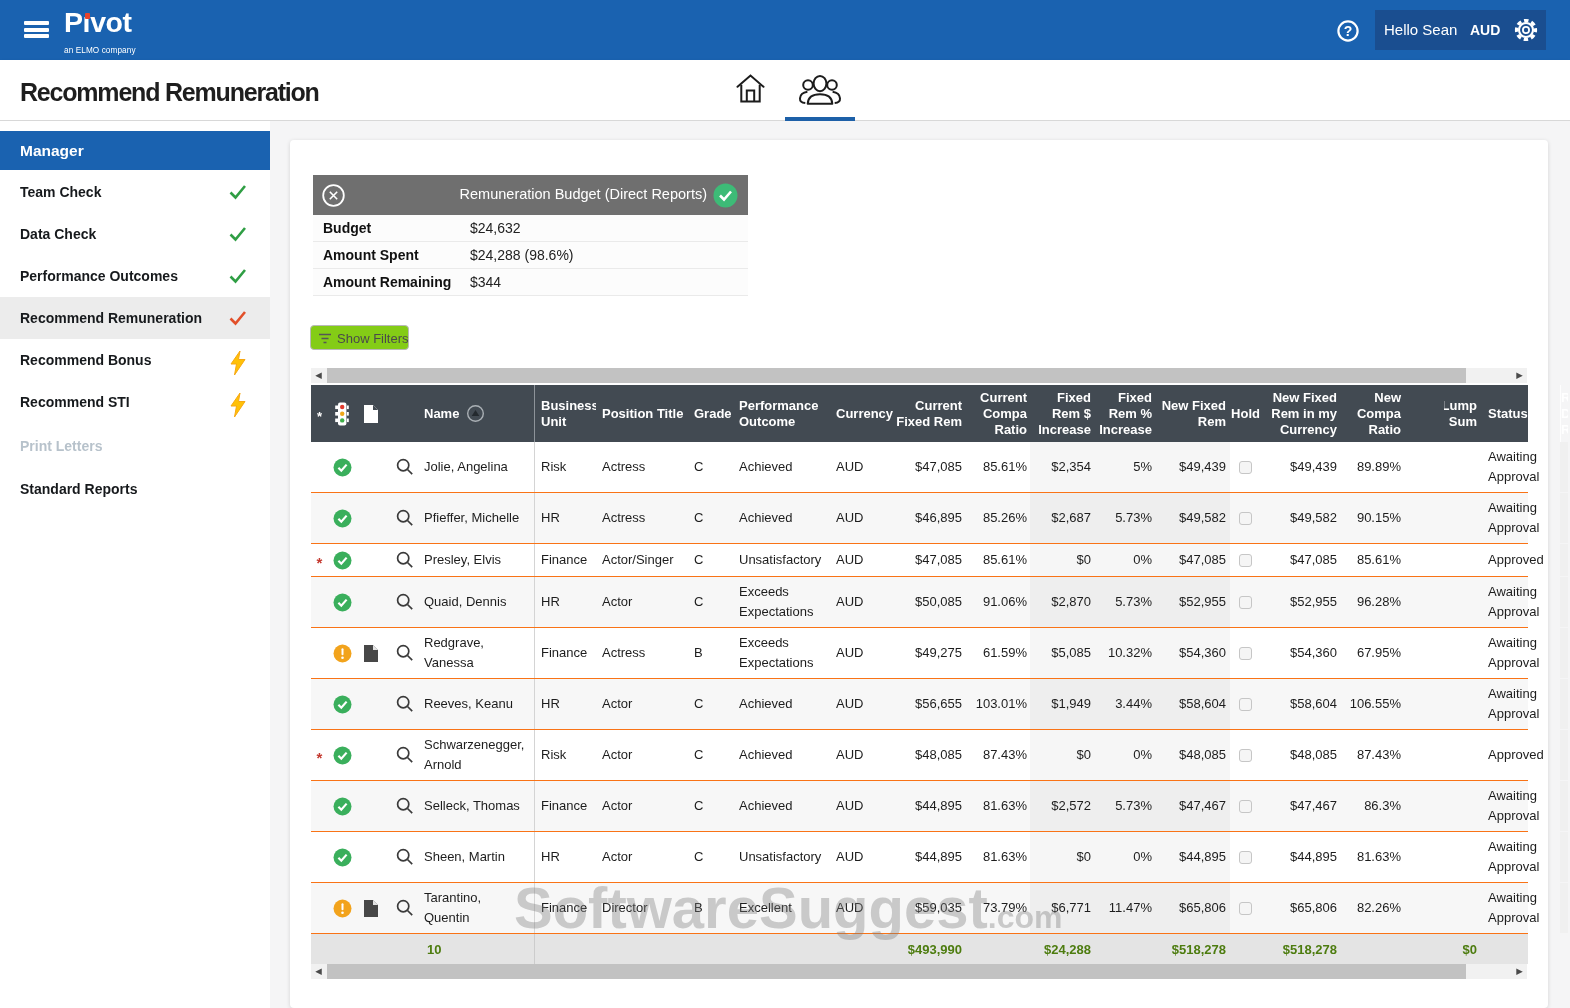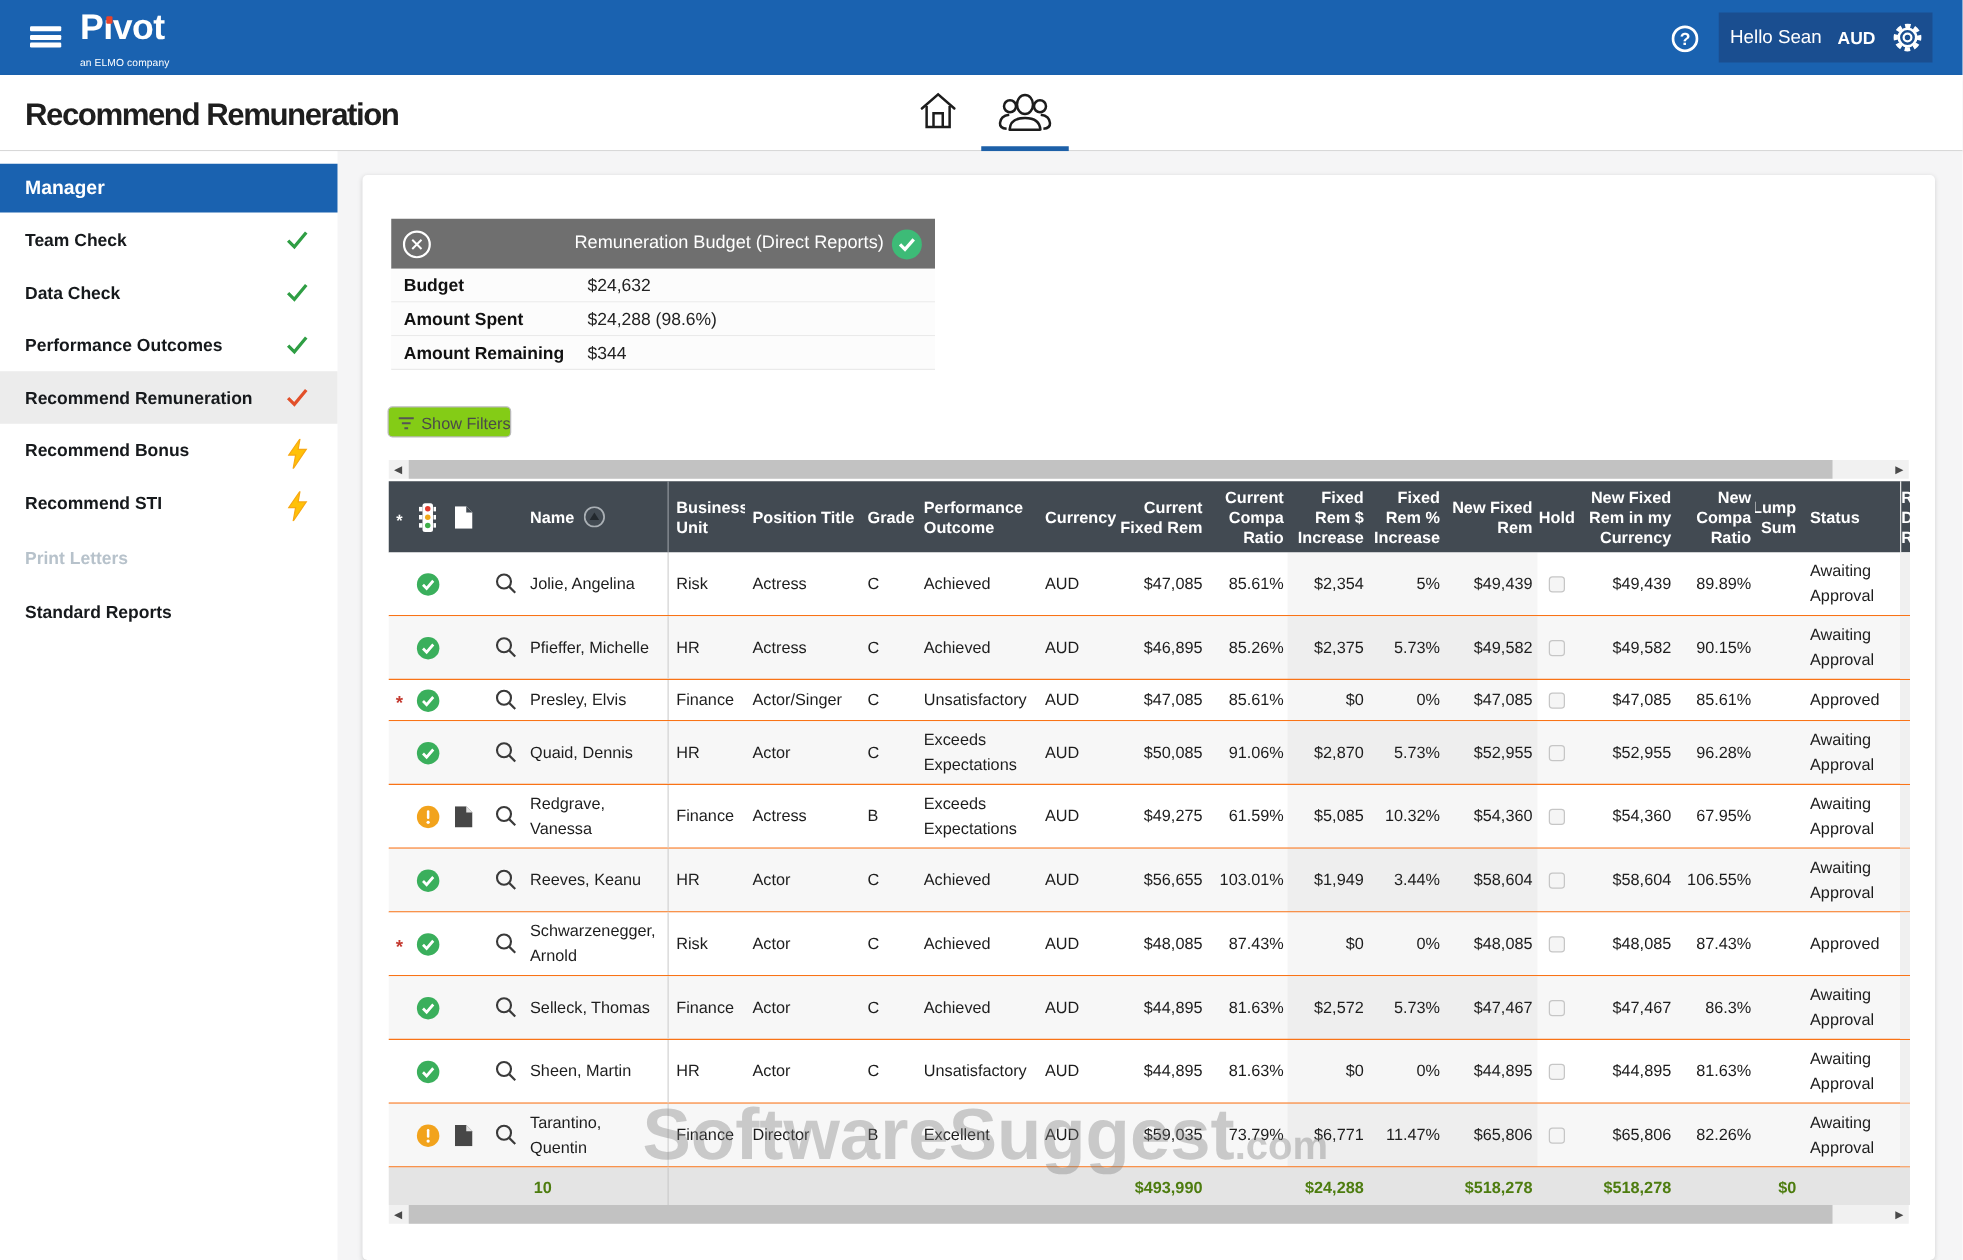--- a/index.html
+++ b/index.html
@@ -70,21 +70,21 @@
 
 .c1{width:17px; justify-content:center;} .c2{width:28px; justify-content:center;}
 .c3{width:30px; justify-content:center;} .c4{width:28px; justify-content:center;}
 .c5{width:120px; padding-left:10px; padding-right:6px;}
 .c6{width:62px; padding-left:6px;} .c7{width:93px; padding-left:6px;}
 .c8{width:44px; padding-left:5px;} .c9{width:98px; padding-left:6px;}
 .c10{width:62px; padding-left:5px;} .c11{width:72px; padding-right:3px;}
 .c12{width:65px; padding-right:3px;} .c13{width:66px; padding-right:5px;}
 .c14{width:60px; padding-right:4px;} .c15{width:74px; padding-right:4px;}
 .c16{width:31px;} .c17{width:80px; padding-right:4px;}
-.c18{width:63px; padding-right:3px;} .c19{width:42px; padding-right:9px; justify-content:flex-end;}
+.c18{width:63px; padding-right:3px;} .c19{width:42px; padding-right:9px; justify-content:flex-end;margin-left:40px;}
 .c20{width:74px; padding-left:2px;}
 .c21{width:8px;}
 .td.c6 { border-left:1px solid #d4d4d4; }
 .th.c6 { border-left:1px solid #8d9399; }
 .th.c21 { border-left:1px solid rgba(255,255,255,0.85); }
 .tbody { font-size:13px; color:#1d1d1d; line-height:20.5px; }
 .tbody .td.c13, .tbody .td.c14, .tbody .td.c15 { background:rgba(0,0,0,0.035); }
 .tbody .td.c21 { background:#f0f0f0; }
 .cb { width:13px; height:13px; background:#f5f5f5; border:1px solid #c6c6c6; border-radius:3px; }
 .ast { color:#c4392f; font-weight:700; font-size:15px; margin-top:6px; }
@@ -342,21 +342,21 @@
             </svg>
           </div>
           <div class="td c5">Pfieffer, Michelle</div>
           <div class="td c6">HR</div>
           <div class="td c7">Actress</div>
           <div class="td c8">C</div>
           <div class="td c9">Achieved</div>
           <div class="td c10">AUD</div>
           <div class="td c11 num">$46,895</div>
           <div class="td c12 num">85.26%</div>
-          <div class="td c13 num">$2,375</div>
+          <div class="td c13 num">$2,687</div>
           <div class="td c14 num">5.73%</div>
           <div class="td c15 num">$49,582</div>
           <div class="td c16 ctr">
             <div class="cb"></div>
           </div>
           <div class="td c17 num">$49,582</div>
           <div class="td c18 num">90.15%</div>
           <div class="td c19"></div>
           <div class="td c20">Awaiting Approval</div>
           <div class="td c21"></div>

